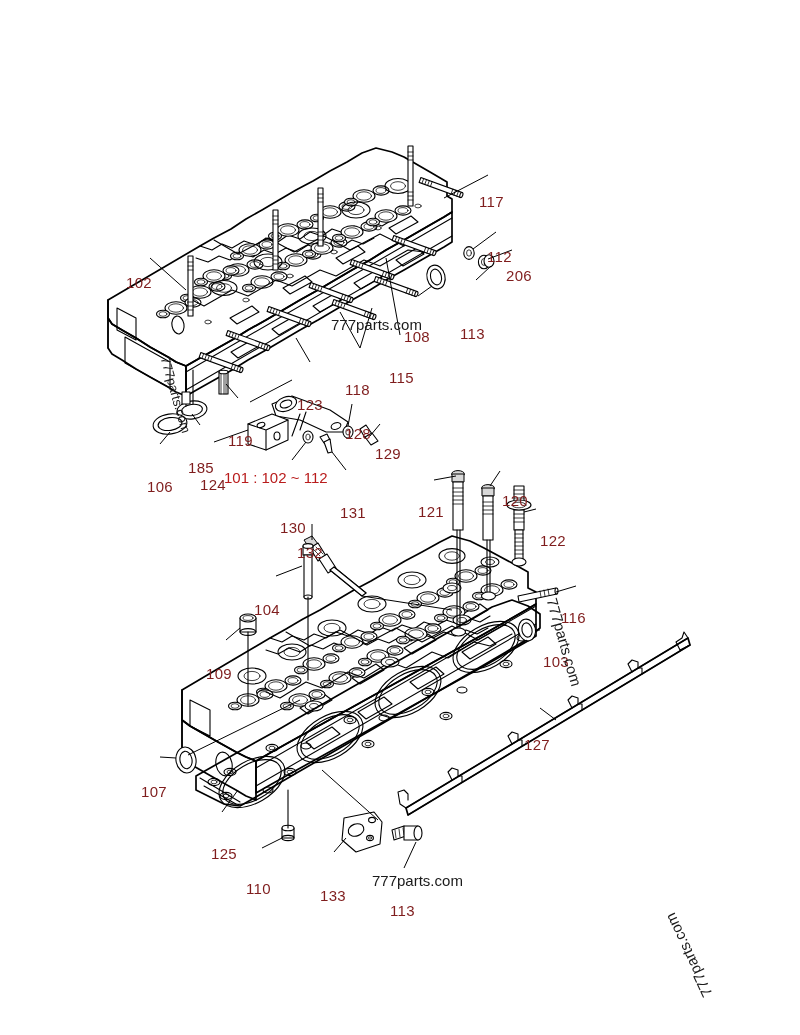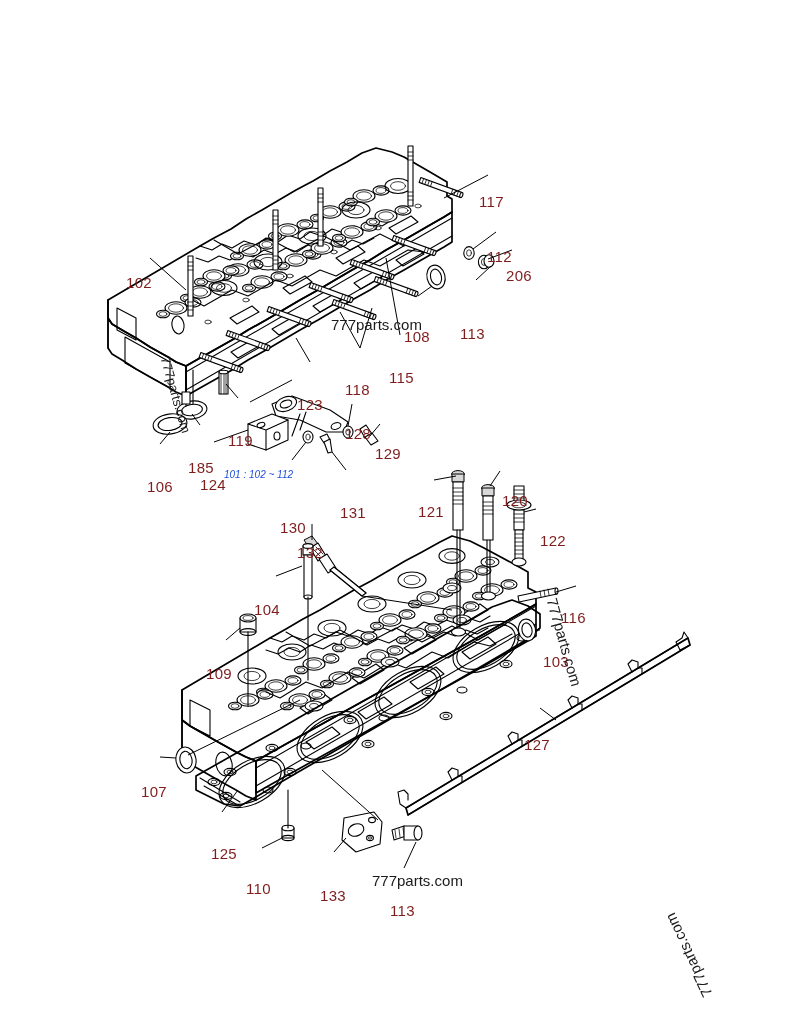--- a/index.html
+++ b/index.html
@@ -20,24 +20,23 @@
     font-weight:400;
     letter-spacing:.3px;
     color:#7f1d1d;
     white-space:nowrap;
     line-height:1;
     margin-top:30px;
   }
   .note{
     position:absolute;
     font-family:"Liberation Sans","DejaVu Sans",sans-serif;
-    font-size:10px;
-    color:#1d4ed8;
+    font-size:15px;
+    color:#b91c1c;
     white-space:nowrap;
-    font-style:italic;
   }
   .wm{
     position:absolute;
     font-family:"Liberation Sans","DejaVu Sans",sans-serif;
     font-size:15px;
     color:#1a1a1a;
     white-space:nowrap;
     font-weight:500;
   }
   .wm-a{left:331px;top:316px;}

